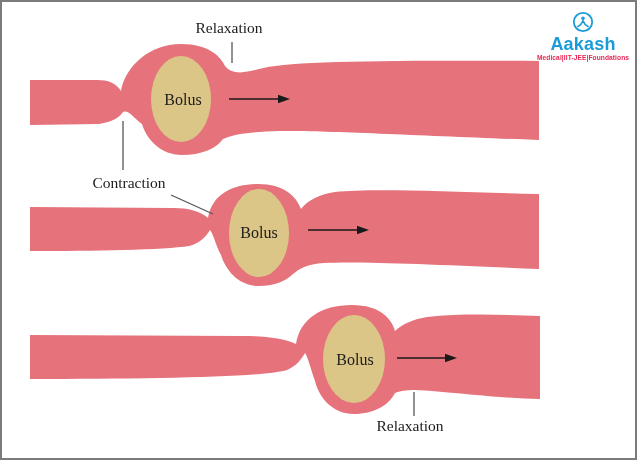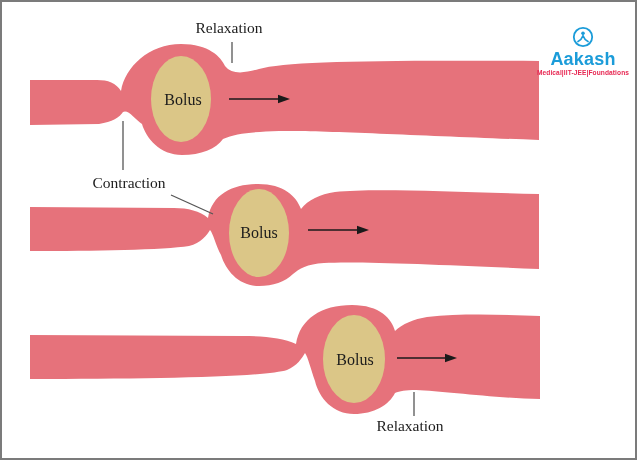--- a/index.html
+++ b/index.html
@@ -32,21 +32,21 @@
     font-size: 15.5px;
     fill: #1c1c1c;
   }
   .bolus-label {
     font-family: "Liberation Serif", serif;
     font-size: 16px;
     fill: #1c1c1c;
   }
   .logo {
     position: absolute;
-    top: 23px;
+    top: 8px;
     right: 5px;
     width: 94px;
     text-align: center;
     font-family: "Liberation Sans", sans-serif;
     line-height: 1;
   }
   .logo-icon-wrap { height: 24px; }
   .logo-brand {
     color: #1b9cd9;
     font-weight: bold;

